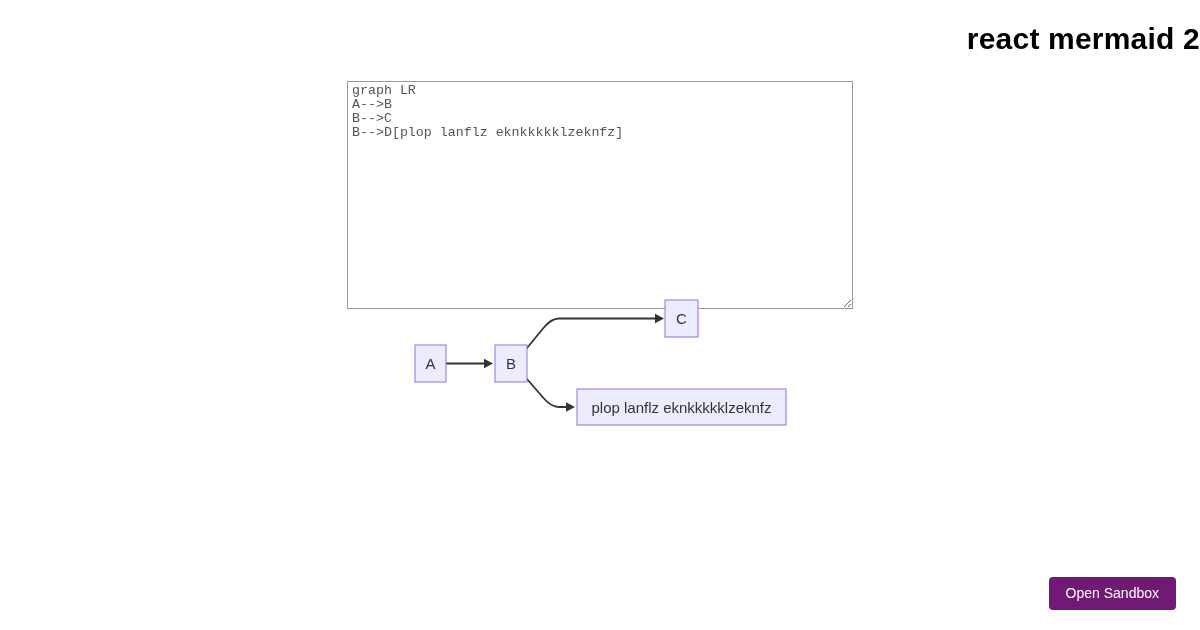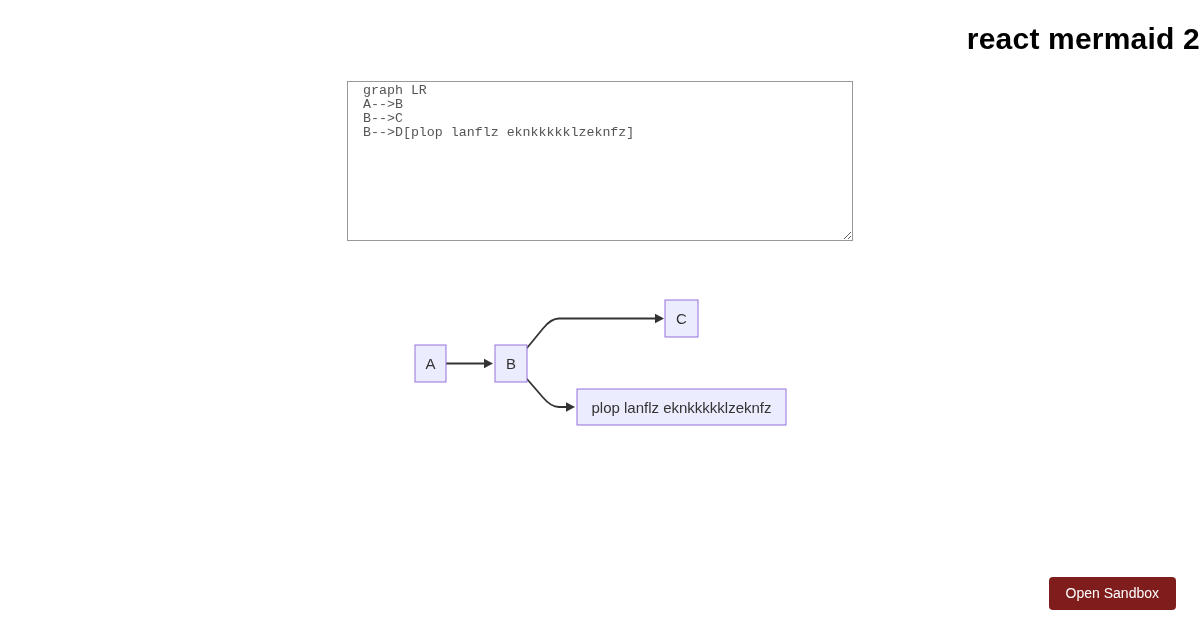--- a/index.html
+++ b/index.html
@@ -15,28 +15,28 @@
     top: 22px; left: 0; width: 1200px;
     text-align: right;
     font-size: 30px;
     font-weight: bold;
     color: #000000;
     letter-spacing: 0.2px;
   }
   .code-editor {
     position: absolute;
     left: 347px; top: 81px;
-    width: 506px; height: 160px;
+    width: 506px; height: 228px;
     border: 1px solid #999999;
     background: #ffffff;
     font-family: "Liberation Mono", monospace;
     font-size: 13.3px;
     line-height: 14px;
     color: #555555;
-    padding: 2px 15px;
+    padding: 2px 4px;
     resize: both;
     outline: none;
     white-space: pre;
     overflow: auto;
   }
   .diagram-wrap {
     position: absolute;
     left: 340px; top: 290px;
     width: 520px; height: 150px;
   }
@@ -58,21 +58,21 @@
   }
   .arrowhead {
     fill: #333333;
     stroke: none;
   }
   .open-sandbox-btn {
     position: absolute;
     right: 24px; bottom: 20px;
     height: 33px;
     padding: 0 17px;
-    background: #7f1d1d;
+    background: #701a75;
     color: #ffffff;
     border: none;
     border-radius: 4px;
     font-family: "Liberation Sans", sans-serif;
     font-size: 14px;
     line-height: 33px;
     cursor: pointer;
     display: inline-block;
   }
 </style>

